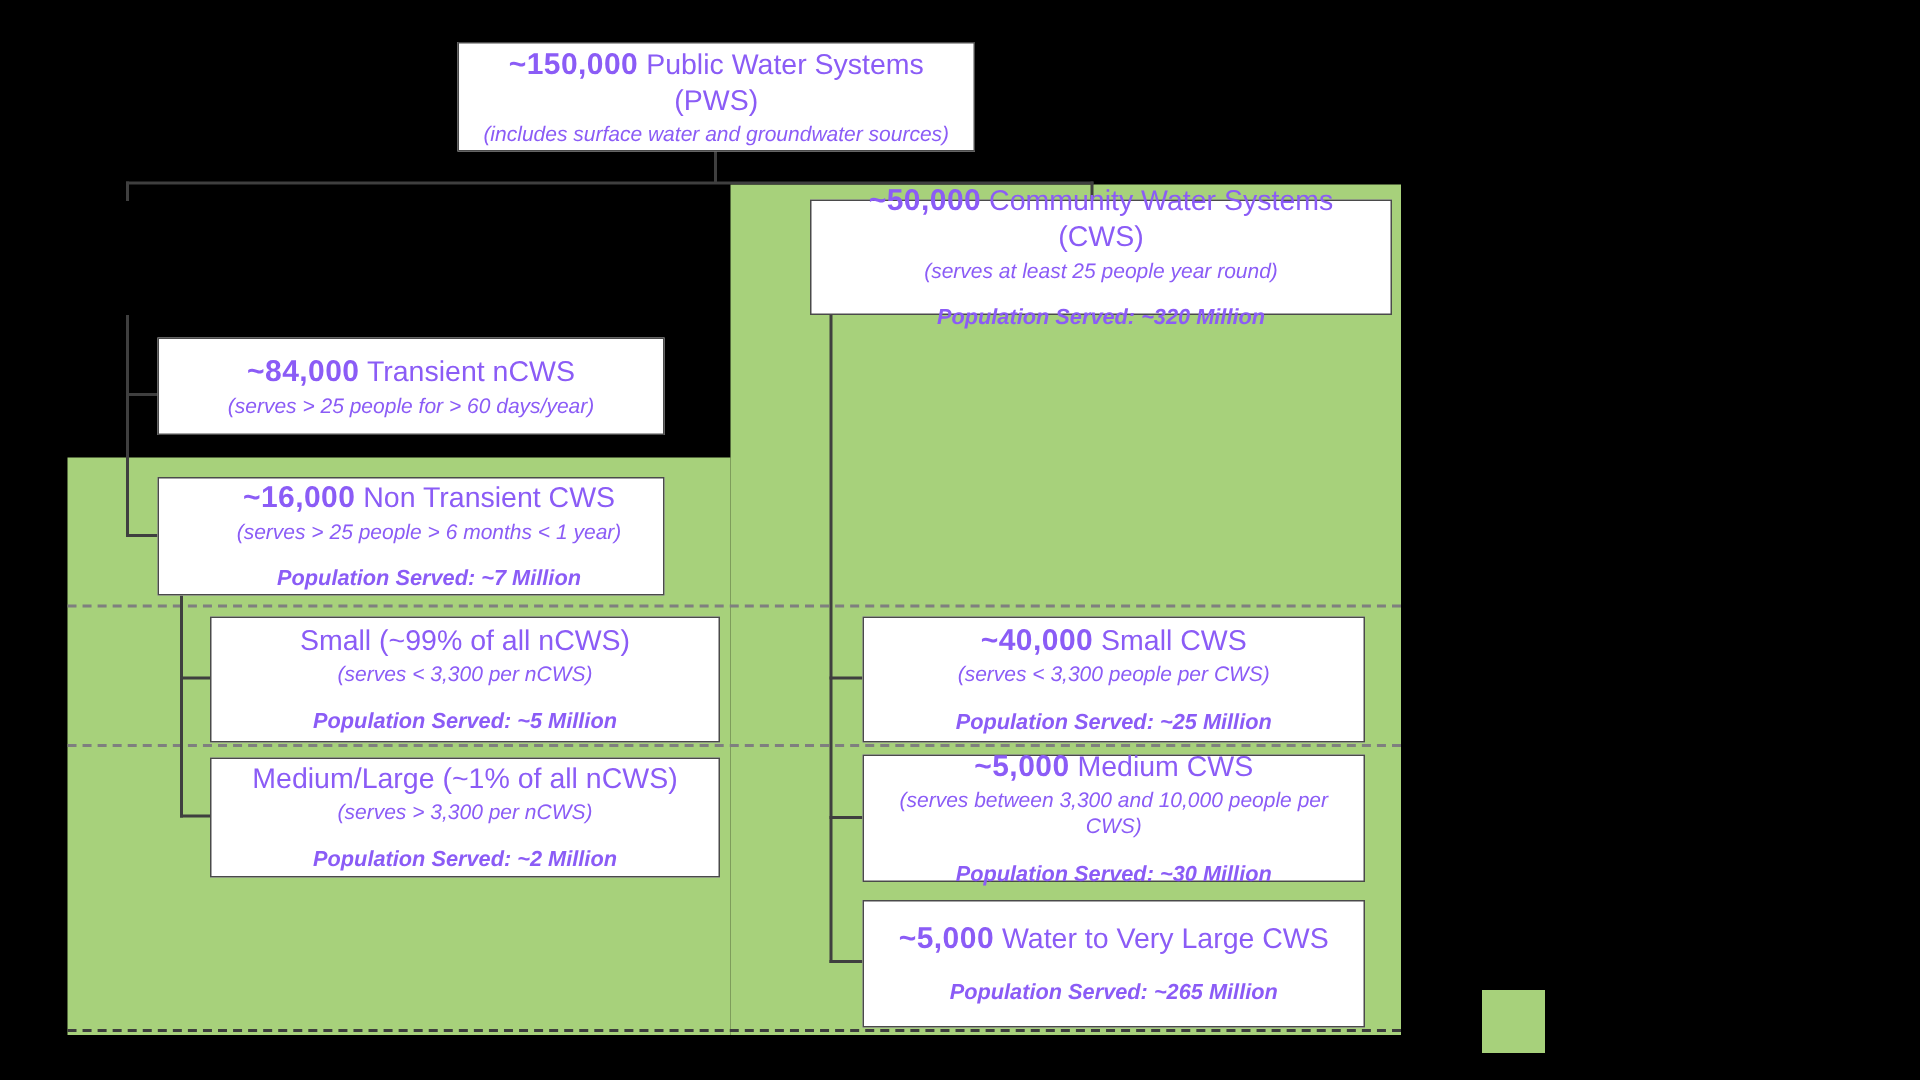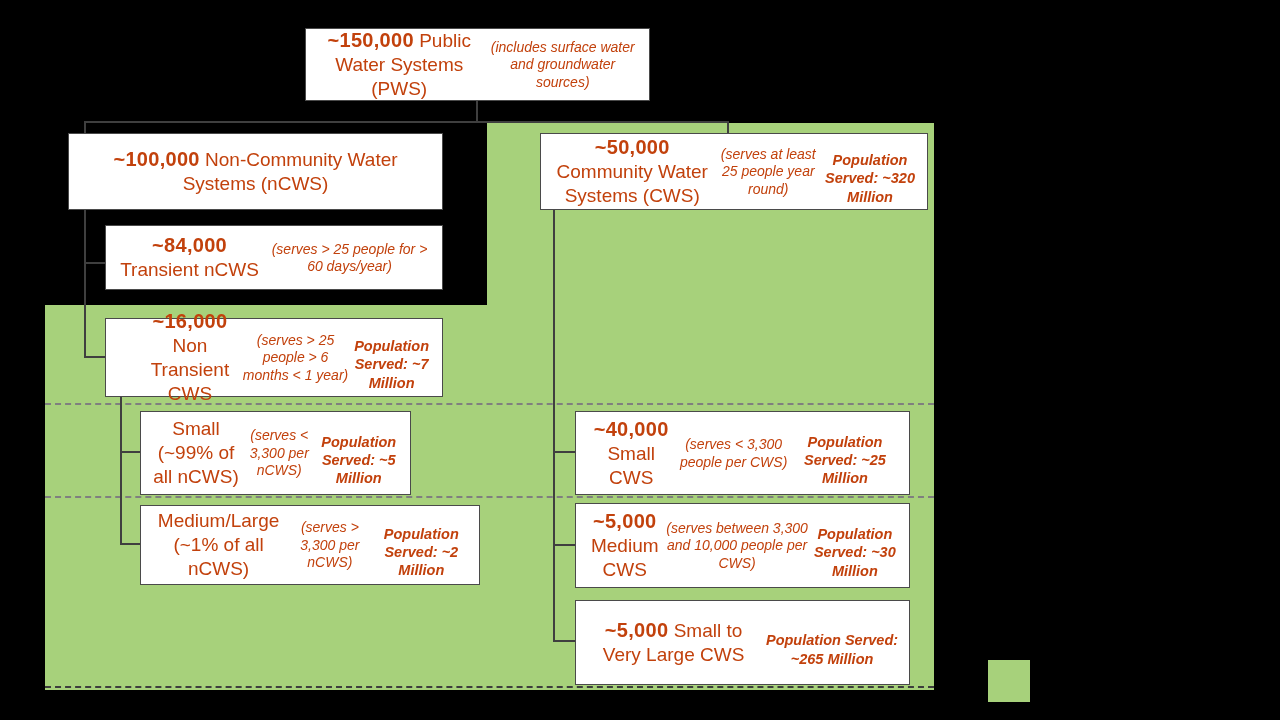--- a/index.html
+++ b/index.html
@@ -27,35 +27,35 @@
   .c-l2-v    { left:120px; top:397px; width:2px;  height:148px; }
   .c-l2-s1   { left:120px; top:451px; width:20px; height:2px; }
   .c-l2-s2   { left:120px; top:543px; width:20px; height:2px; }
   .c-r-v     { left:553px; top:210px; width:2px;  height:432px; }
   .c-r-s1    { left:553px; top:451px; width:22px; height:2px; }
   .c-r-s2    { left:553px; top:544px; width:22px; height:2px; }
   .c-r-s3    { left:553px; top:640px; width:22px; height:2px; }
 
   .box {
     position:absolute; background:#fff; border:1px solid #4a4a4a;
-    display:flex; flex-direction:row; align-items:center; justify-content:center;
-    text-align:center; color:#c2410c; z-index:4; padding:2px 8px; box-sizing:border-box;
+    display:flex; flex-direction:column; align-items:center; justify-content:center;
+    text-align:center; color:#8b5cf6; z-index:4; padding:2px 8px; box-sizing:border-box;
     line-height:1.25;
   }
   .b-title { font-size:19px; }
   .b-title .num { font-weight:bold; font-size:20px; letter-spacing:0.3px; }
   .b-sub { font-style:italic; font-size:14px; margin-top:1px; }
   .b-pop { font-style:italic; font-weight:bold; font-size:14.5px; margin-top:14px; }
 
   .box-pws          { left:305px; top:28px;  width:345px; height:73px; }
   .box-ncws         { left:68px;  top:133px; width:375px; height:77px; }
   .box-cws          { left:540px; top:133px; width:388px; height:77px; }
   .box-transient    { left:105px; top:225px; width:338px; height:65px; }
   .box-nontransient { left:105px; top:318px; width:338px; height:79px;padding-left:32px; }
-  .box-small-ncws   { left:140px; top:411px; width:271px; height:84px; }
+  .box-small-ncws   { left:140px; top:411px; width:340px; height:84px; }
   .box-medlarge-ncws{ left:140px; top:505px; width:340px; height:80px; }
   .box-small-cws    { left:575px; top:411px; width:335px; height:84px; }
   .box-medium-cws   { left:575px; top:503px; width:335px; height:85px; }
   .box-large-cws    { left:575px; top:600px; width:335px; height:85px; }
 
   .legend-swatch { position:absolute; left:988px; top:660px; width:42px; height:42px; background:#a7d17b; z-index:4; }
 </style>
 </head>
 <body>
 
@@ -81,23 +81,20 @@
   <div class="conn c-r-v"></div>
   <div class="conn c-r-s1"></div>
   <div class="conn c-r-s2"></div>
   <div class="conn c-r-s3"></div>
 
   <div class="box box-pws">
     <div class="b-title"><span class="num">~150,000</span><span> Public Water Systems (PWS)</span></div>
     <div class="b-sub">(includes surface water and groundwater sources)</div>
   </div>
 
-  <div class="box box-ncws">
-    <div class="b-title"><span class="num">~100,000</span><span> Non-Community Water Systems (nCWS)</span></div>
-  </div>
 
   <div class="box box-cws">
     <div class="b-title"><span class="num">~50,000</span><span> Community Water Systems (CWS)</span></div>
     <div class="b-sub">(serves at least 25 people year round)</div>
     <div class="b-pop">Population Served: ~320 Million</div>
   </div>
 
   <div class="box box-transient">
     <div class="b-title"><span class="num">~84,000</span><span> Transient nCWS</span></div>
     <div class="b-sub">(serves &gt; 25 people for &gt; 60 days/year)</div>
@@ -127,19 +124,19 @@
     <div class="b-pop">Population Served: ~25 Million</div>
   </div>
 
   <div class="box box-medium-cws">
     <div class="b-title"><span class="num">~5,000</span><span> Medium CWS</span></div>
     <div class="b-sub">(serves between 3,300 and 10,000 people per CWS)</div>
     <div class="b-pop">Population Served: ~30 Million</div>
   </div>
 
   <div class="box box-large-cws">
-    <div class="b-title"><span class="num">~5,000</span><span> Small to Very Large CWS</span></div>
+    <div class="b-title"><span class="num">~5,000</span><span> Water to Very Large CWS</span></div>
     <div class="b-pop">Population Served: ~265 Million</div>
   </div>
 
   <div class="legend-swatch"></div>
 
 </div>
 
 </body></html>

